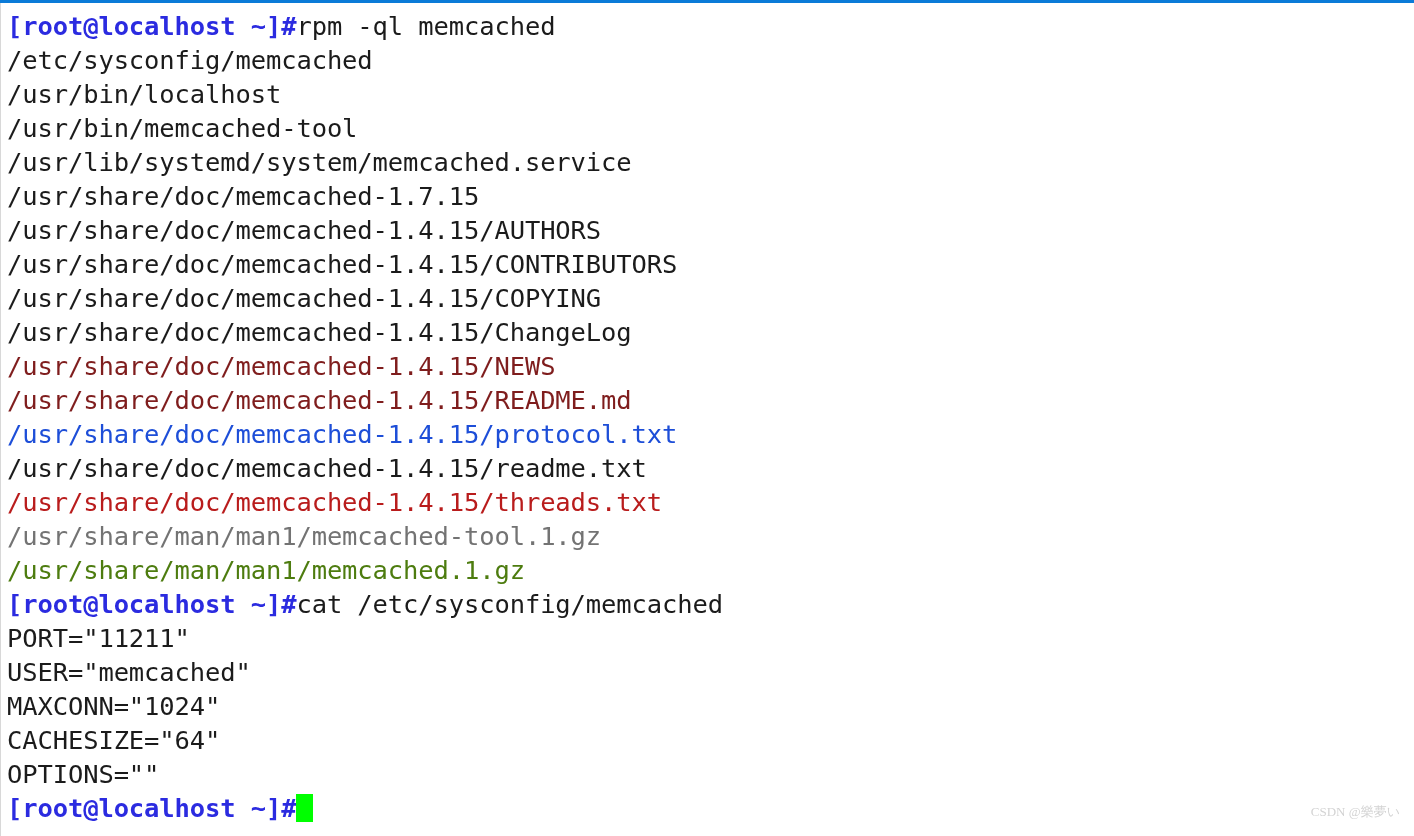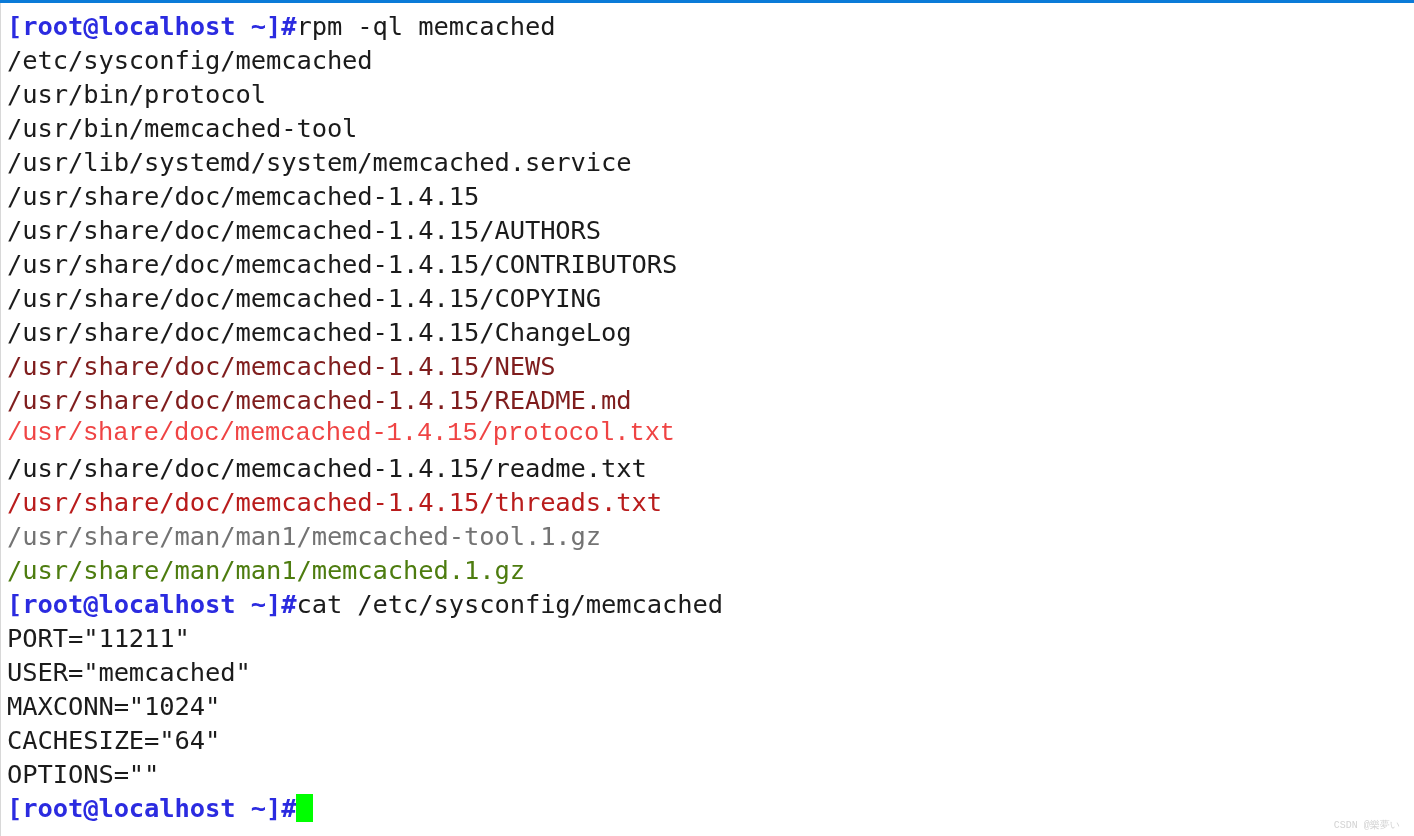--- a/index.html
+++ b/index.html
@@ -60,50 +60,50 @@
   .cursor {
     display: inline-block;
     width: 17px;
     height: 28px;
     vertical-align: -5px;
     background: #00ff00;
   }
   #watermark {
     position: absolute;
     right: 14px;
-    bottom: 4px;
-    font-family: Liberation Mono, monospace;
-    font-size: 10px;
+    bottom: 15px;
+    font-family: Liberation Serif, serif;
+    font-size: 13px;
     color: #d3d3d3;
     white-space: pre;
     user-select: none;
   }
 </style>
 </head>
 <body>
 
 <div id="screen" style="background: rgb(255, 255, 255);">
 
   <div id="top-rule" style="background: rgb(11, 123, 216);"></div>
   <div id="left-rule" style="background: rgb(216, 216, 216);"></div>
 
   <div id="terminal">
       <div class="line" style="color: rgb(27, 27, 27);"><span class="prompt" style="color: rgb(43, 43, 224);">[root@localhost ~]#</span><span class="cmd">rpm -ql memcached</span></div>
       <div class="line" style="color: rgb(27, 27, 27);"><span>/etc/sysconfig/memcached</span></div>
-      <div class="line" style="color: rgb(27, 27, 27);"><span>/usr/bin/protocol</span></div>
+      <div class="line" style="color: rgb(27, 27, 27);"><span>/usr/bin/localhost</span></div>
       <div class="line" style="color: rgb(27, 27, 27);"><span>/usr/bin/memcached-tool</span></div>
       <div class="line" style="color: rgb(27, 27, 27);"><span>/usr/lib/systemd/system/memcached.service</span></div>
-      <div class="line" style="color: rgb(27, 27, 27);"><span>/usr/share/doc/memcached-1.4.15</span></div>
+      <div class="line" style="color: rgb(27, 27, 27);"><span>/usr/share/doc/memcached-1.7.15</span></div>
       <div class="line" style="color: rgb(27, 27, 27);"><span>/usr/share/doc/memcached-1.4.15/AUTHORS</span></div>
       <div class="line" style="color: rgb(27, 27, 27);"><span>/usr/share/doc/memcached-1.4.15/CONTRIBUTORS</span></div>
       <div class="line" style="color: rgb(27, 27, 27);"><span>/usr/share/doc/memcached-1.4.15/COPYING</span></div>
       <div class="line" style="color: rgb(27, 27, 27);"><span>/usr/share/doc/memcached-1.4.15/ChangeLog</span></div>
       <div class="line" style="color: #7f1d1d;"><span>/usr/share/doc/memcached-1.4.15/NEWS</span></div>
       <div class="line" style="color: #7f1d1d;"><span>/usr/share/doc/memcached-1.4.15/README.md</span></div>
-      <div class="line" style="color: #ef4444; font-family: Liberation Mono, monospace;"><span>/usr/share/doc/memcached-1.4.15/protocol.txt</span></div>
+      <div class="line" style="color: #1d4ed8;"><span>/usr/share/doc/memcached-1.4.15/protocol.txt</span></div>
       <div class="line" style="color: rgb(27, 27, 27);"><span>/usr/share/doc/memcached-1.4.15/readme.txt</span></div>
       <div class="line" style="color: #b91c1c;"><span>/usr/share/doc/memcached-1.4.15/threads.txt</span></div>
       <div class="line" style="color: #737373;"><span>/usr/share/man/man1/memcached-tool.1.gz</span></div>
       <div class="line" style="color: #4d7c0f;"><span>/usr/share/man/man1/memcached.1.gz</span></div>
       <div class="line" style="color: rgb(27, 27, 27);"><span class="prompt" style="color: rgb(43, 43, 224);">[root@localhost ~]#</span><span class="cmd">cat /etc/sysconfig/memcached</span></div>
       <div class="line" style="color: rgb(27, 27, 27);"><span>PORT="11211"</span></div>
       <div class="line" style="color: rgb(27, 27, 27);"><span>USER="memcached"</span></div>
       <div class="line" style="color: rgb(27, 27, 27);"><span>MAXCONN="1024"</span></div>
       <div class="line" style="color: rgb(27, 27, 27);"><span>CACHESIZE="64"</span></div>
       <div class="line" style="color: rgb(27, 27, 27);"><span>OPTIONS=""</span></div>

